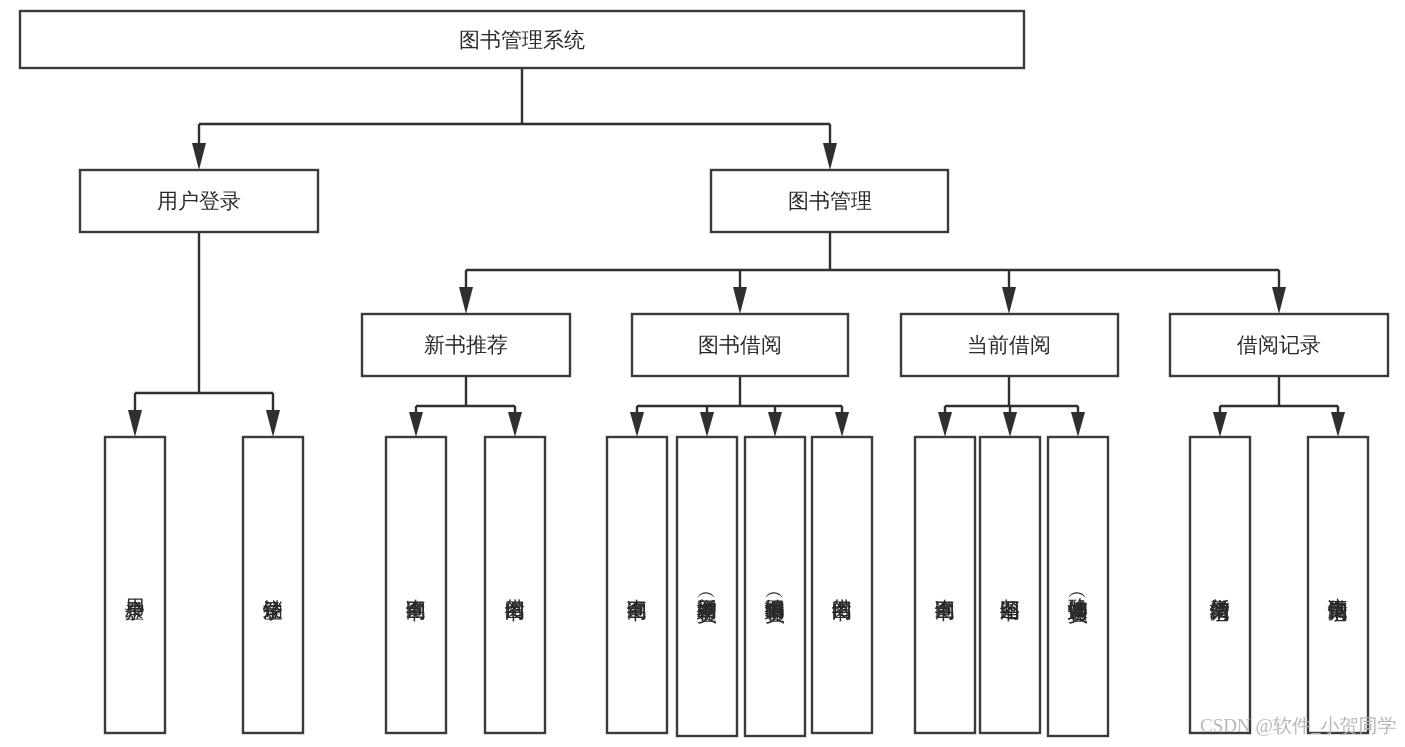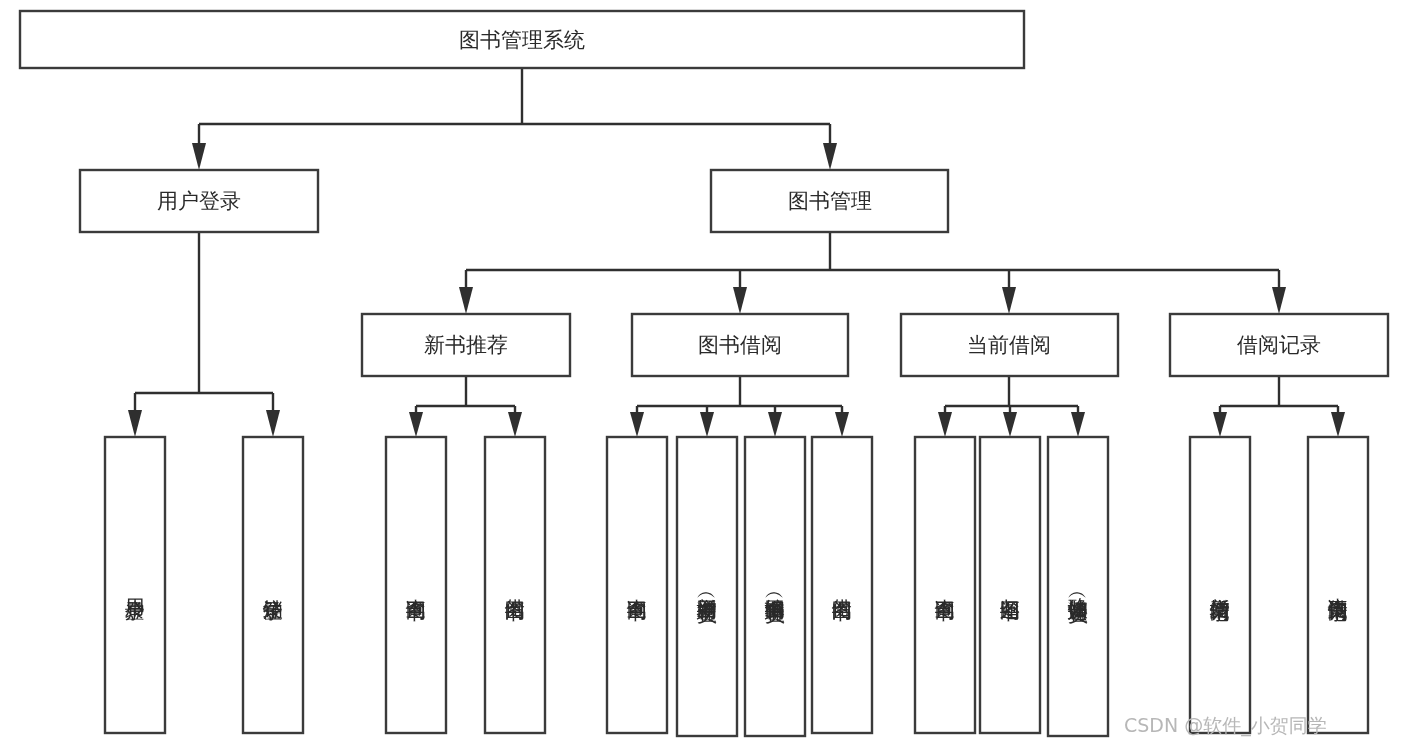--- a/index.html
+++ b/index.html
@@ -201,15 +201,15 @@
   <div class="vlabel" style="left:745px; top:437px; width:60px; height:299px;">编辑图书（管理员）</div>
   <div class="vlabel" style="left:812px; top:437px; width:60px; height:296px;">借阅图书</div>
 
   <div class="vlabel" style="left:915px; top:437px; width:60px; height:296px;">查询图书</div>
   <div class="vlabel" style="left:980px; top:437px; width:60px; height:296px;">归还图书</div>
   <div class="vlabel" style="left:1048px; top:437px; width:60px; height:299px;">确认归还（管理员）</div>
 
   <div class="vlabel" style="left:1190px; top:437px; width:60px; height:296px;">新增借阅记录</div>
   <div class="vlabel" style="left:1308px; top:437px; width:60px; height:296px;">查询借阅记录</div>
 
-  <div class="watermark" style="left:1124px; top:713px;">CSDN @软件_小贺同学</div>
+  <div class="watermark" style="left:1200px; top:713px;font-family:Liberation Serif, serif;">CSDN @软件_小贺同学</div>
 
 </div>
 
 </body></html>

